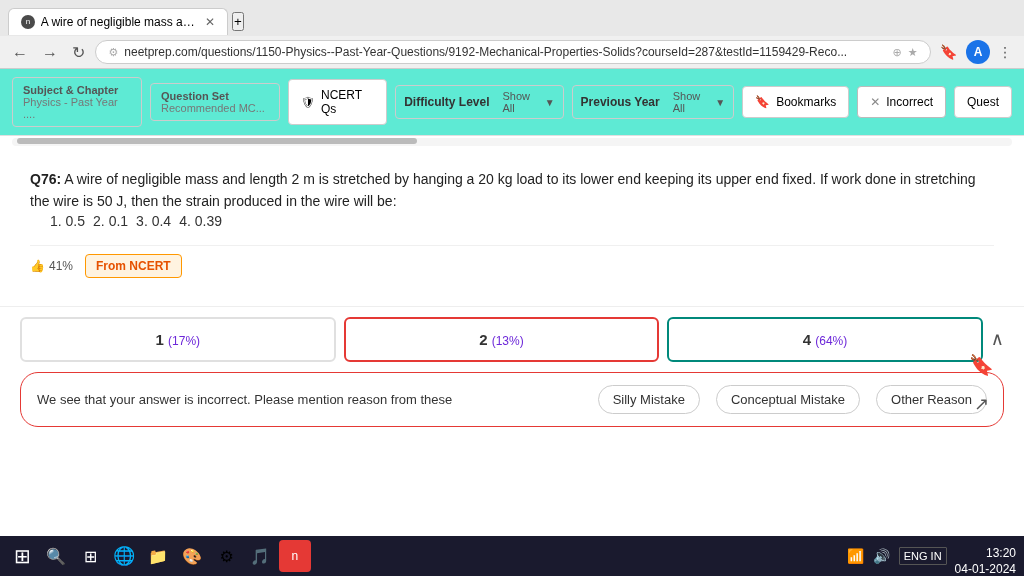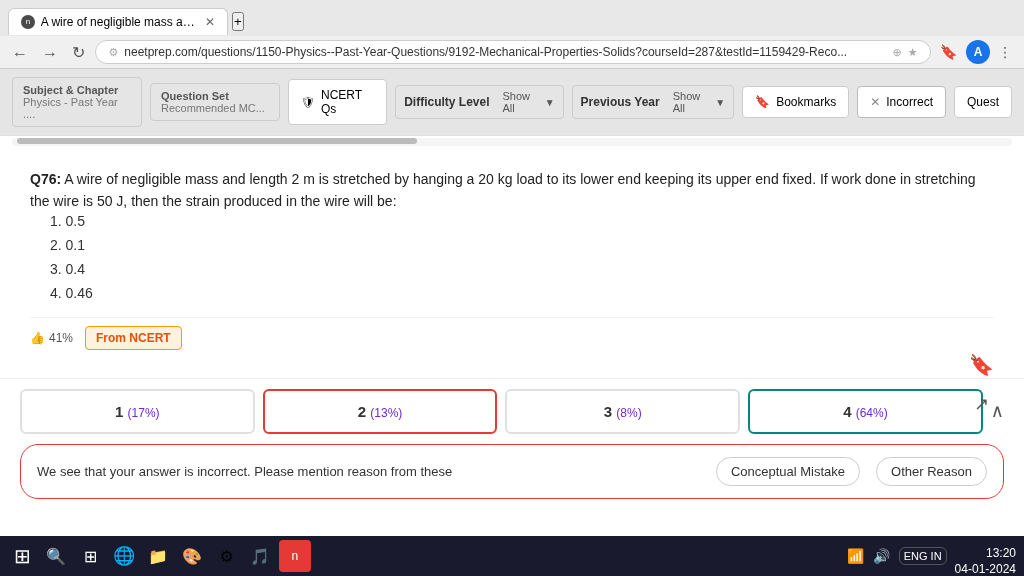--- a/index.html
+++ b/index.html
@@ -17,36 +17,36 @@
     .nav-btn:disabled { color: #bbb; cursor: default; }
     .address-bar { flex: 1; background: white; border: 1px solid #ccc; border-radius: 20px; padding: 4px 12px; font-size: 12px; color: #333; display: flex; align-items: center; gap: 6px; }
     .address-text { flex: 1; overflow: hidden; text-overflow: ellipsis; white-space: nowrap; font-size: 12px; color: #333; }
     .browser-actions { display: flex; gap: 4px; align-items: center; }
     .browser-action-btn { background: none; border: none; cursor: pointer; font-size: 14px; color: #555; padding: 2px 4px; }
 
     
     .main-content { background: white; height: calc(576px - 72px); overflow: hidden; }
 
     
-    .filter-bar { display: flex; align-items: center; border-bottom: 1px solid #e0e0e0; padding: 8px 12px; gap: 8px; background: #e5e5e5; overflow: hidden; }
+    .filter-bar { display: flex; align-items: center; border-bottom: 1px solid #e0e0e0; padding: 8px 12px; gap: 8px; background: #5eead4; overflow: hidden; }
     .filter-item { display: flex; flex-direction: column; border: 1px solid #ccc; border-radius: 4px; padding: 6px 10px; min-width: 130px; cursor: pointer; }
     .filter-item .fi-label { font-size: 11px; color: #555; font-weight: bold; }
     .filter-item .fi-value { font-size: 11px; color: #777; }
     .filter-dropdown { display: flex; align-items: center; border: 1px solid #ccc; border-radius: 4px; padding: 4px 8px; cursor: pointer; gap: 13px; min-width: 120px; }
     .filter-dropdown .fd-label { font-size: 12px; color: #333; font-weight: bold; }
     .filter-dropdown .fd-value { font-size: 11px; color: #555; flex: 1; }
     .filter-dropdown .arrow { color: #555; font-size: 10px; }
     .filter-btn { display: flex; align-items: center; gap: 6px; border: 1px solid #ccc; border-radius: 4px; padding: 8px 12px; cursor: pointer; font-size: 12px; background: white; }
     .filter-btn.incorrect { border-color: #e0e0e0; }
 
     
     .question-area { padding: 20px 30px; background: white; }
     .question-text { font-size: 14px; line-height: 1.6; color: #222; margin-bottom: 0; }
     .question-num { font-weight: bold; }
-    .options { display: flex; flex-direction: column; gap: 8px; margin-bottom: 16px; padding-left: 20px; }
+    .options { display: flex; flex-direction: row; gap: 8px; margin-bottom: 16px; padding-left: 20px; }
     .option { font-size: 14px; color: #333; }
     .subtopic-bar { display: flex; align-items: center; gap: 12px; padding: 8px 0; border-top: 1px solid #f0f0f0; }
     .subtopic-label { font-size: 12px; color: #555; border: 1px solid #ddd; border-radius: 20px; padding: 4px 10px; }
     .rating-badge { display: flex; align-items: center; gap: 4px; font-size: 12px; color: #555; }
     .ncert-badge { background: #fff3e0; color: #e65100; border: 1px solid #ff9800; border-radius: 4px; padding: 4px 10px; font-size: 12px; font-weight: bold; }
 
     
     .answer-row { display: flex; align-items: center; border-top: 1px solid #eee; padding: 10px 20px; gap: 8px; }
     .answer-option { flex: 1; text-align: center; padding: 12px; border-radius: 6px; font-size: 15px; cursor: pointer; border: 2px solid transparent; }
     .answer-option.incorrect-border { border: 2px solid #e53935; }
@@ -65,21 +65,21 @@
     .scrollbar-area { background: #f5f5f5; height: 8px; margin: 2px 12px; border-radius: 4px; overflow: hidden; }
 
     
     .taskbar { position: fixed; bottom: 0; width: 1024px; height: 40px; background: #1a1a2e; display: flex; align-items: center; padding: 0 8px; gap: 4px; z-index: 100; }
     .taskbar-btn { color: white; background: none; border: none; cursor: pointer; font-size: 18px; padding: 2px 6px; }
     .taskbar-start { font-size: 20px; }
     .taskbar-icons { display: flex; gap: 2px; flex: 1; align-items: center; }
     .taskbar-icon { width: 32px; height: 32px; display: flex; align-items: center; justify-content: center; cursor: pointer; }
     .taskbar-right { display: flex; align-items: center; gap: 8px; color: white; font-size: 12px; }
     .taskbar-time { text-align: right; line-height: 1.3; margin-top: 12px; }
-    .lang-badge { font-size: 11px; color: white; border: 1px solid #555; padding: 2px 4px; border-radius: 6px; }
+    .lang-badge { font-size: 11px; color: white; border: 1px solid #555; padding: 2px 4px; border-radius: 1px; }
 
     .content-wrapper { position: relative; }
   </style>
 </head>
 <body>
 
 <div class="browser-chrome">
   <div class="tab-bar">
     <div class="tab">
       <div class="favicon">n</div>
@@ -158,21 +158,21 @@
         <div class="option">
           <span>1. </span><span>0.5</span>
         </div>
         <div class="option">
           <span>2. </span><span>0.1</span>
         </div>
         <div class="option">
           <span>3. </span><span>0.4</span>
         </div>
         <div class="option">
-          <span>4. </span><span>0.46</span>
+          <span>4. </span><span>0.39</span>
         </div>
       </div>
       <div class="subtopic-bar">
         <div class="rating-badge">
           <span>👍</span>
           <span>41%</span>
         </div>
         <div class="ncert-badge">
           <span>From NCERT</span>
         </div>
@@ -184,31 +184,29 @@
       <button style="background:none;border:none;cursor:pointer;font-size:18px;color:#555;">↗</button>
     </div>
 
     <div class="answer-row">
       <div class="answer-option" style="border:2px solid #e0e0e0;">
         <span class="opt-num">1 </span><span class="opt-pct">(17%)</span>
       </div>
       <div class="answer-option incorrect-border">
         <span class="opt-num">2 </span><span class="opt-pct">(13%)</span>
       </div>
-      <div class="answer-option" style="border:2px solid #e0e0e0;">
-        <span class="opt-num">3 </span><span class="opt-pct">(8%)</span>
-      </div>
       <div class="answer-option correct-border">
         <span class="opt-num">4 </span><span class="opt-pct">(64%)</span>
       </div>
       <button class="collapse-btn" style="background:none;border:none;">∧</button>
     </div>
 
     <div class="reason-bar">
       <span class="reason-text">We see that your answer is incorrect. Please mention reason from these</span>
+      <button class="reason-btn">Silly Mistake</button>
       <button class="reason-btn">Conceptual Mistake</button>
       <button class="reason-btn">Other Reason</button>
     </div>
   </div>
 </div>
 
 <div class="taskbar">
   <button class="taskbar-btn taskbar-start">⊞</button>
   <div class="taskbar-icons">
     <div class="taskbar-icon" style="color:white;font-size:16px;">🔍</div>

